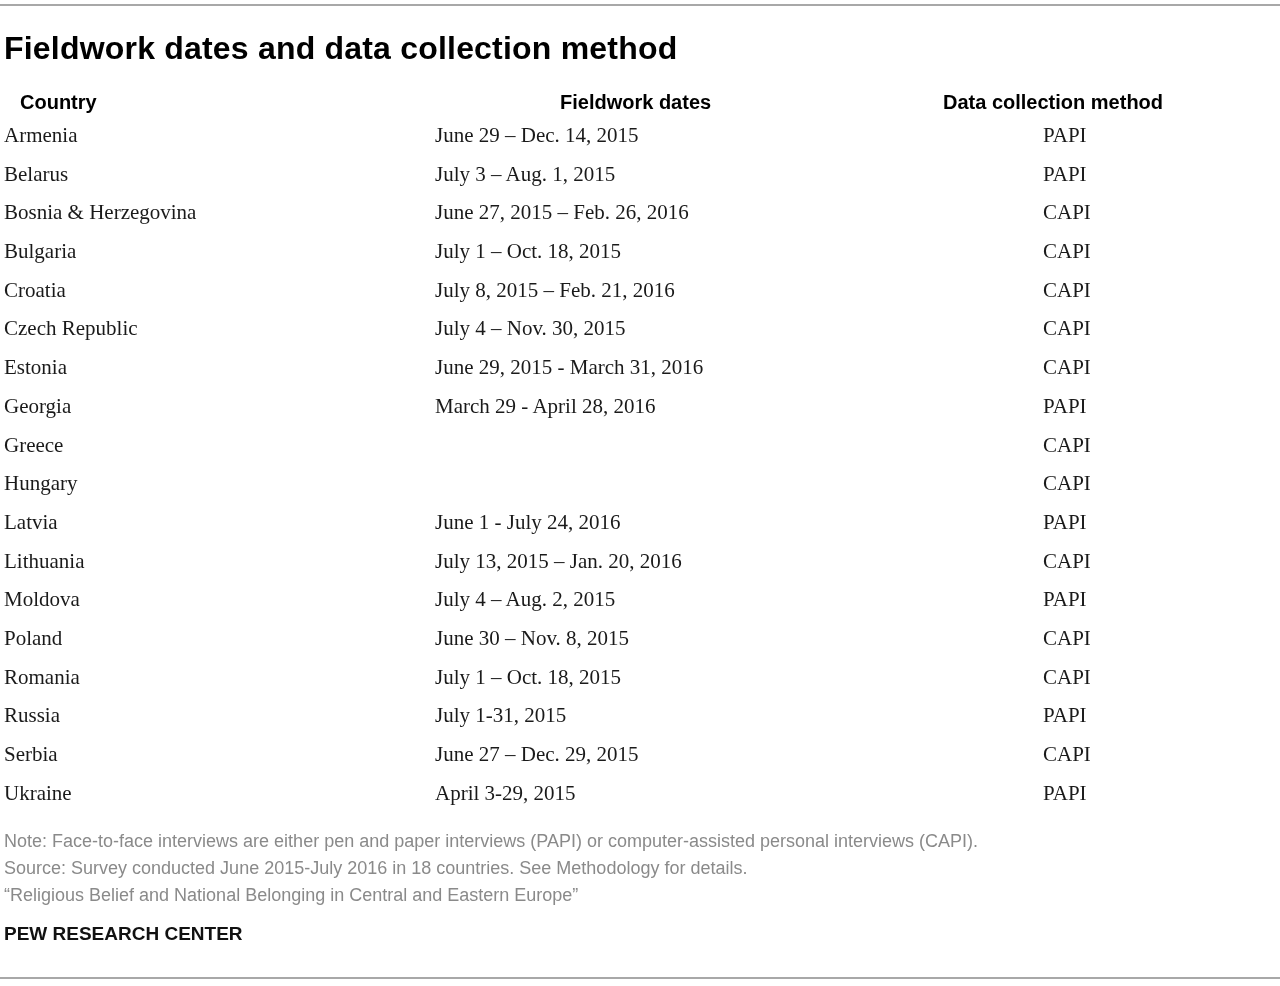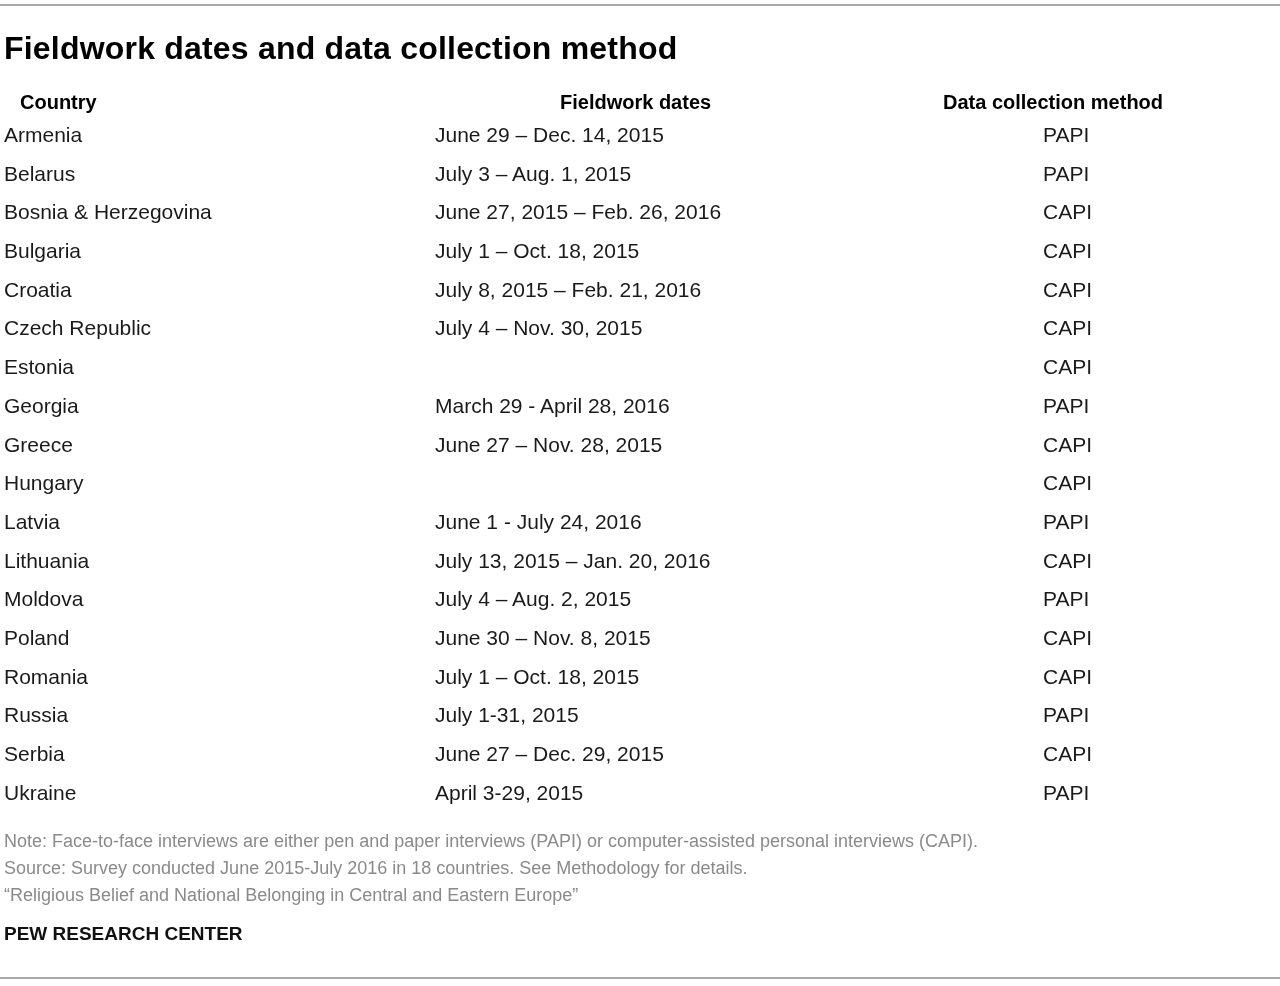--- a/index.html
+++ b/index.html
@@ -7,21 +7,21 @@
          font-family:"Liberation Sans", sans-serif; color:#111; }
   .rule { position:absolute; left:0; width:1280px; height:2px; background:#a8a8a8; }
   .rule.top { top:4px; }
   .rule.bottom { top:977px; }
   .title { position:absolute; left:4px; top:30px; font-size:32px; font-weight:bold;
            letter-spacing:0.2px; color:#000; }
   .hdr { position:absolute; top:91px; font-size:20px; font-weight:bold; color:#000; }
   .hdr.country { left:20px; }
   .hdr.dates { left:560px; }
   .hdr.method { left:943px; }
-  .rows { position:absolute; left:0; top:120px; width:1100px; }
+  .rows { position:absolute; left:0; top:120px; width:1100px;font-family:Liberation Serif, serif; }
   .row { position:relative; height:38.7px; font-size:21px; color:#1a1a1a; }
   .row span { position:absolute; top:3px; white-space:nowrap; }
   .c-country { left:4px; }
   .c-dates { left:435px; }
   .c-method { left:1043px; }
   .note { position:absolute; left:4px; font-size:18px; color:#8a8a8a; white-space:nowrap; }
   .note.n1 { top:831px; }
   .note.n2 { top:858px; }
   .note.n3 { top:885px;text-align:center; }
   .brand { position:absolute; left:4px; top:923px; font-size:19px; font-weight:bold; color:#111; }
@@ -63,30 +63,30 @@
       <span class="c-dates">July 8, 2015 – Feb. 21, 2016</span>
       <span class="c-method">CAPI</span>
     </div>
   <div class="row">
       <span class="c-country">Czech Republic</span>
       <span class="c-dates">July 4 – Nov. 30, 2015</span>
       <span class="c-method">CAPI</span>
     </div>
   <div class="row">
       <span class="c-country">Estonia</span>
+      <span class="c-dates">June 29, 2015 - March 31, 2016</span>
       <span class="c-method">CAPI</span>
     </div>
   <div class="row">
       <span class="c-country">Georgia</span>
       <span class="c-dates">March 29 - April 28, 2016</span>
       <span class="c-method">PAPI</span>
     </div>
   <div class="row">
       <span class="c-country">Greece</span>
-      <span class="c-dates">June 27 – Nov. 28, 2015</span>
       <span class="c-method">CAPI</span>
     </div>
   <div class="row">
       <span class="c-country">Hungary</span>
       <span class="c-method">CAPI</span>
     </div>
   <div class="row">
       <span class="c-country">Latvia</span>
       <span class="c-dates">June 1 - July 24, 2016</span>
       <span class="c-method">PAPI</span>

